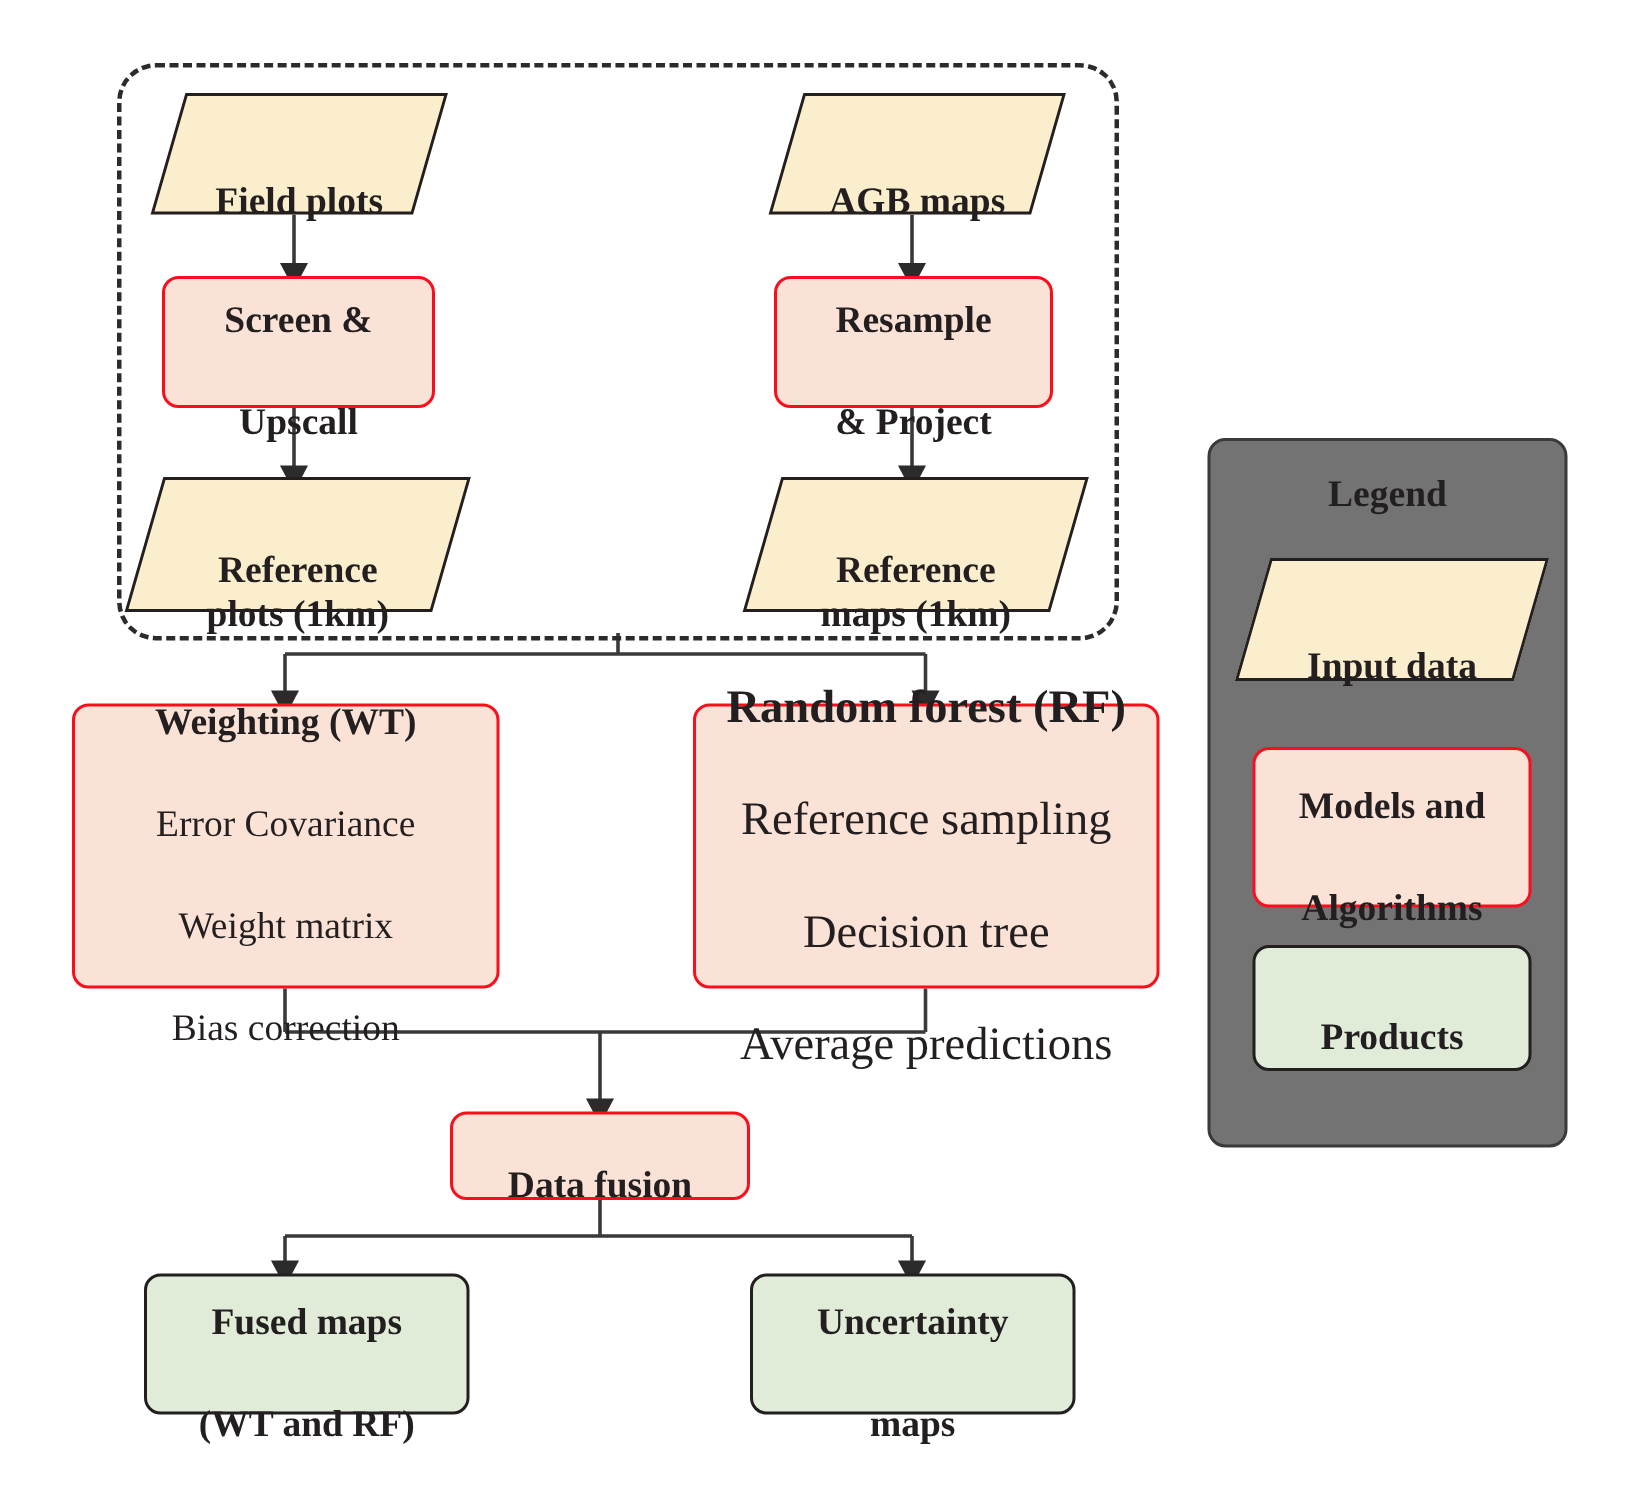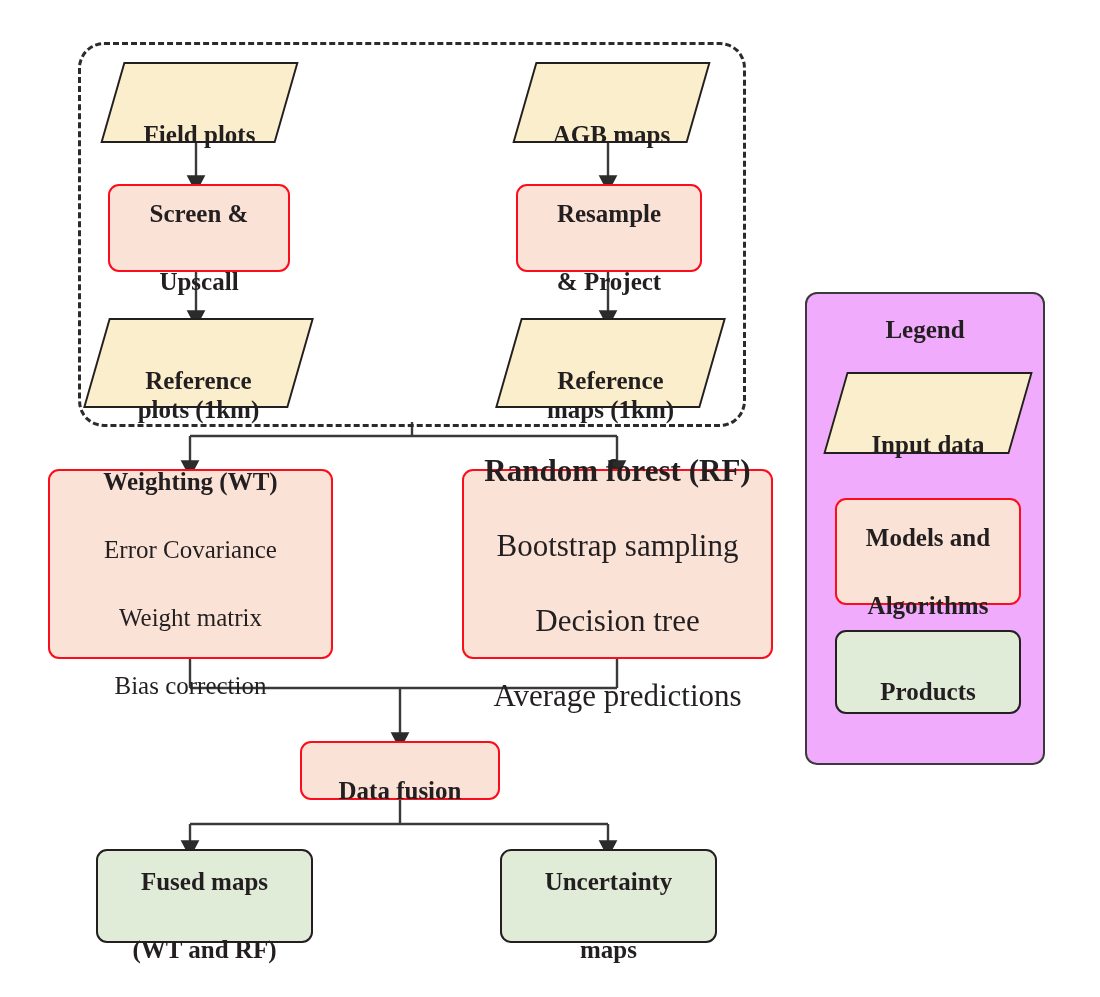--- a/index.html
+++ b/index.html
@@ -73,21 +73,21 @@
   .product {
     background: #e0ebd8;
     border: 2.5px solid #231f20;
     border-radius: 11px;
     font-weight: bold;
   }
 
   
   .legend-panel {
     position: absolute;
-    background: #f0abfc;
+    background: #737373;
     border: 2.5px solid #3a3a3a;
     border-radius: 12px;
     box-sizing: border-box;
   }
   .legend-title {
     position: absolute;
     width: 100%;
     text-align: center;
     font-weight: bold;
     color: #231f20;
@@ -187,21 +187,21 @@
 
   <div class="node model" style="left:48px; top:469px; width:285px; height:190px; font-size:25px;">
     <span class="ln">Weighting (WT)</span>
     <span class="ln sub">Error Covariance</span>
     <span class="ln sub">Weight matrix</span>
     <span class="ln sub">Bias correction</span>
   </div>
 
   <div class="node model" style="left:462px; top:469px; width:311px; height:190px; font-size:31px;">
     <span class="ln">Random forest (RF)</span>
-    <span class="ln sub">Bootstrap sampling</span>
+    <span class="ln sub">Reference sampling</span>
     <span class="ln sub">Decision tree</span>
     <span class="ln sub">Average predictions</span>
   </div>
 
   <div class="node model" style="left:300px; top:741px; width:200px; height:59px; font-size:25px;">
     <span class="ln">Data fusion</span>
   </div>
 
   <div class="node product" style="left:96px; top:849px; width:217px; height:94px; font-size:25px;text-align:center;">
     <span class="ln">Fused maps</span>

